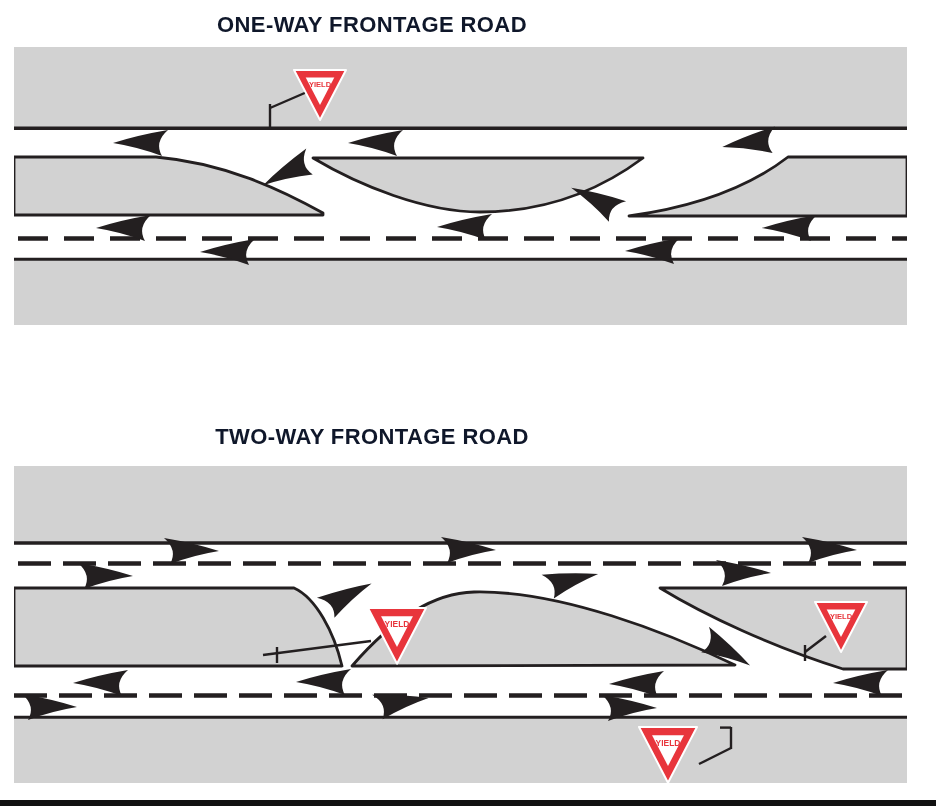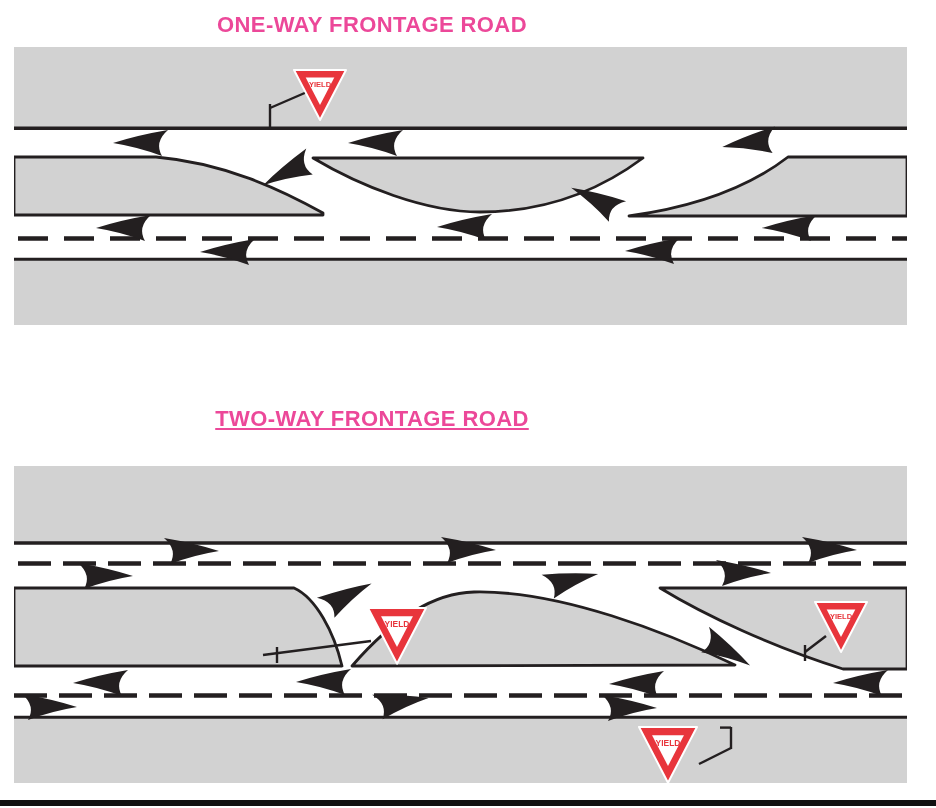--- a/index.html
+++ b/index.html
@@ -1,21 +1,21 @@
 <!DOCTYPE html>
 <html><head>
 <meta charset="utf-8">
 <style>
   html,body{margin:0;padding:0;background:#ffffff;}
   #canvas{position:relative;width:936px;height:808px;background:#ffffff;overflow:hidden;
           font-family:"Liberation Sans",sans-serif;}
   .diagram-title{position:absolute;left:0;width:744px;text-align:center;
-                 font-size:22px;font-weight:bold;color:#ec4899;letter-spacing:.4px;}
+                 font-size:22px;font-weight:bold;color:#0f172a;letter-spacing:.4px;}
   #title-one{top:12px;}
-  #title-two{top:406px;text-decoration:underline;}
+  #title-two{top:424px;}
   svg{position:absolute;left:0;top:0;}
   .yield-label{font-family:"Liberation Sans",sans-serif;font-weight:bold;}
 </style>
 </head>
 <body>
 
 <div id="canvas">
 
   <div id="title-one" class="diagram-title">ONE-WAY FRONTAGE ROAD</div>
   <div id="title-two" class="diagram-title">TWO-WAY FRONTAGE ROAD</div>

